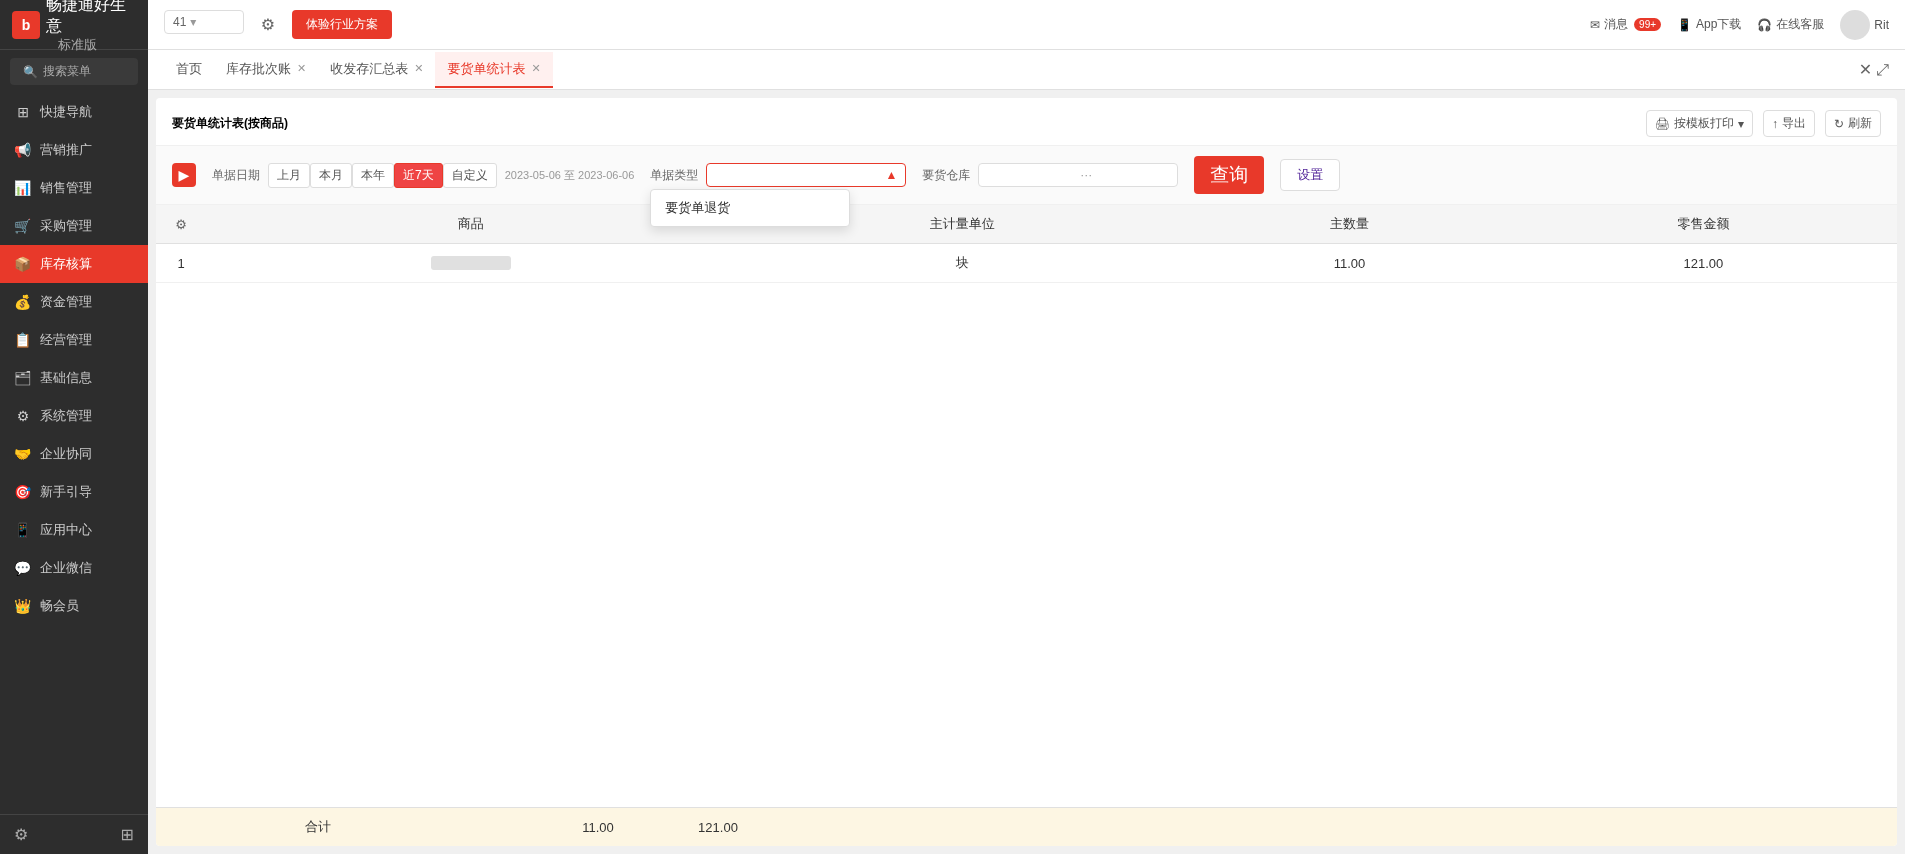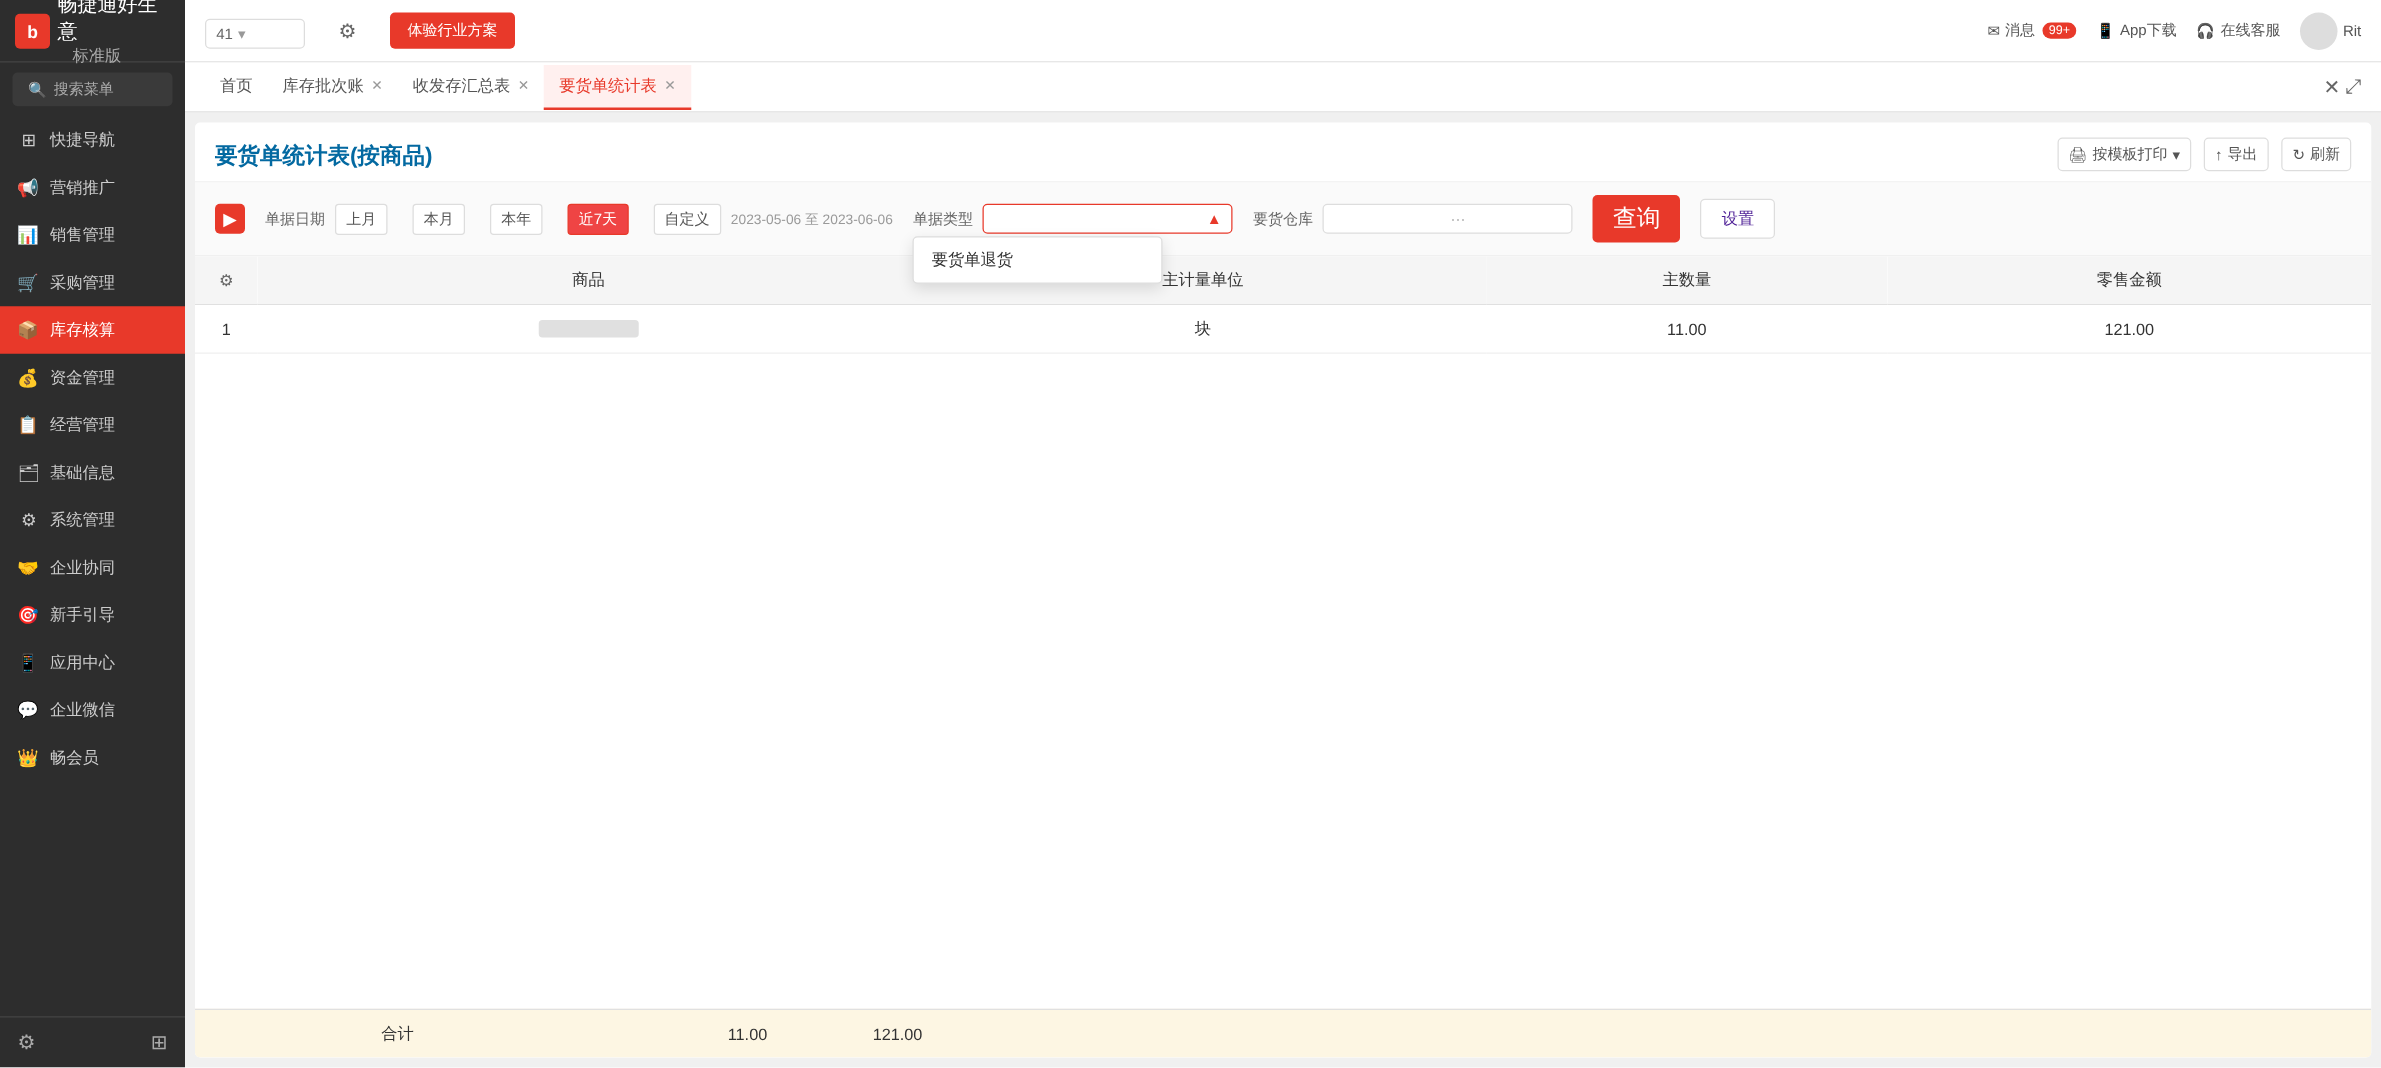--- a/index.html
+++ b/index.html
@@ -107,22 +107,22 @@
       height: 50px;
       display: flex;
       align-items: center;
       padding: 0 16px;
       border-bottom: 1px solid #e0e0e0;
       justify-content: space-between;
       flex-shrink: 0;
     }
     .top-left {
       display: flex;
-      align-items: flex-end;
-      gap: 20px;
+      align-items: flex-start;
+      gap: 10px;
     }
     .store-selector {
       display: flex;
       align-items: center;
       border: 1px solid #ddd;
       border-radius: 4px;
       padding: 4px 8px;
       cursor: pointer;
       font-size: 12px;
       color: #666;
@@ -233,23 +233,23 @@
 
     .page-header {
       display: flex;
       align-items: center;
       justify-content: space-between;
       padding: 12px 16px 8px;
       border-bottom: 1px solid #f0f0f0;
       flex-shrink: 0;
     }
     .page-title {
-      font-size: 18px;
+      font-size: 12px;
       font-weight: bold;
-      color: #0369a1;
+      color: #000000;
     }
     .page-actions {
       display: flex;
       align-items: center;
       gap: 10px;
       font-size: 12px;
       color: #555;
     }
     .action-btn {
       display: flex;
@@ -292,21 +292,21 @@
       display: flex;
       align-items: center;
       gap: 8px;
       font-size: 12px;
       color: #333;
     }
     .filter-label { color: #666; white-space: nowrap; }
     .date-btns {
       display: flex;
       align-items: center;
-      gap: 20px;
+      gap: 0;
     }
     .date-btn {
       padding: 3px 8px;
       border: 1px solid #ddd;
       border-radius: 3px;
       cursor: pointer;
       font-size: 12px;
       color: #555;
       background: white;
     }

